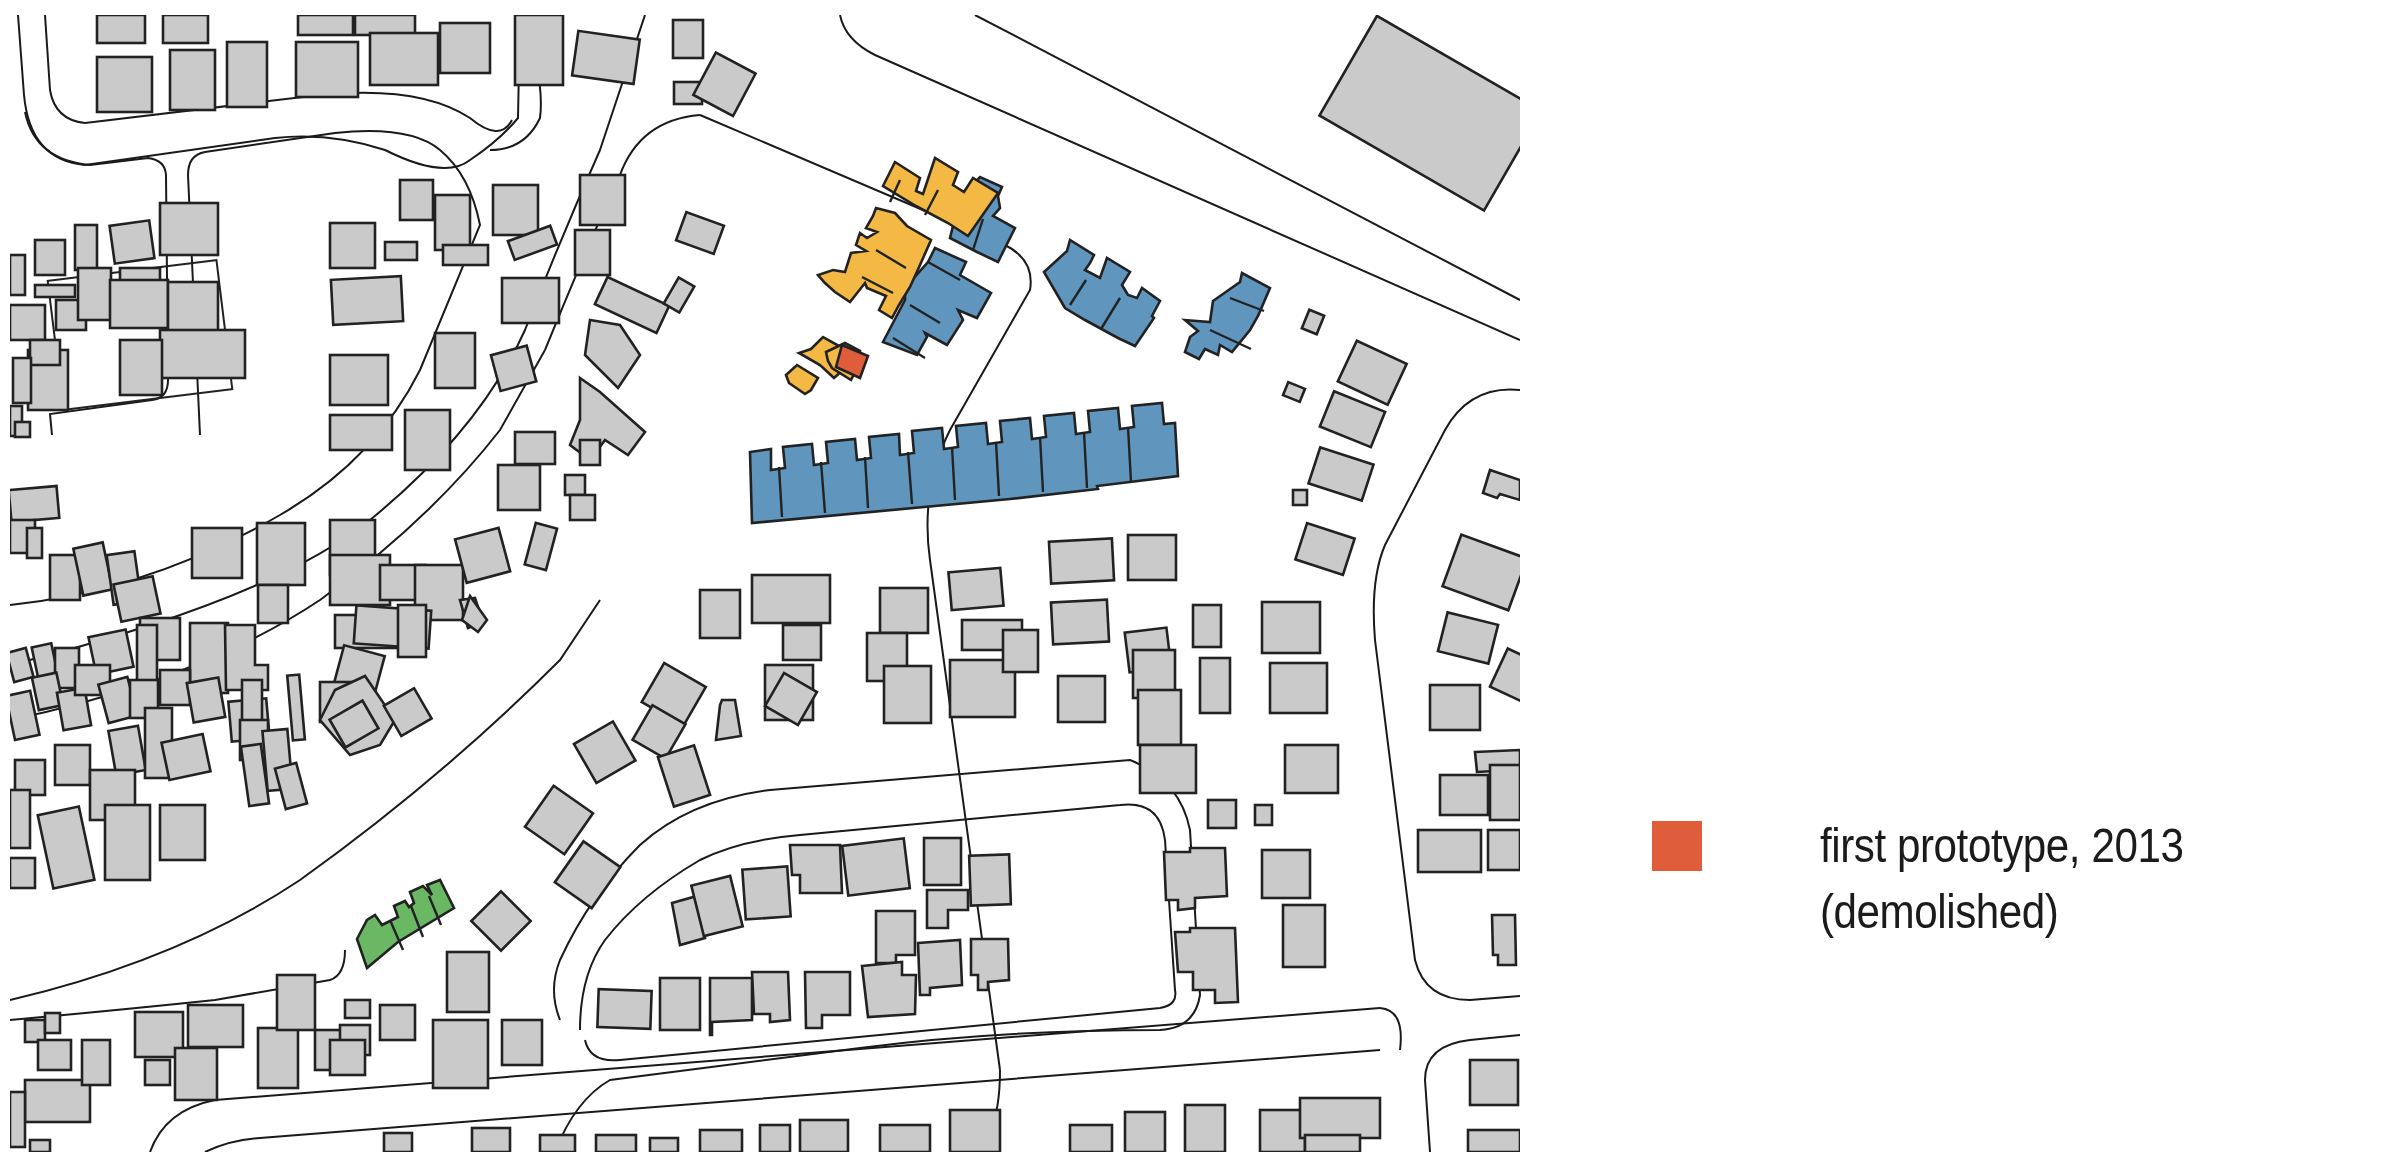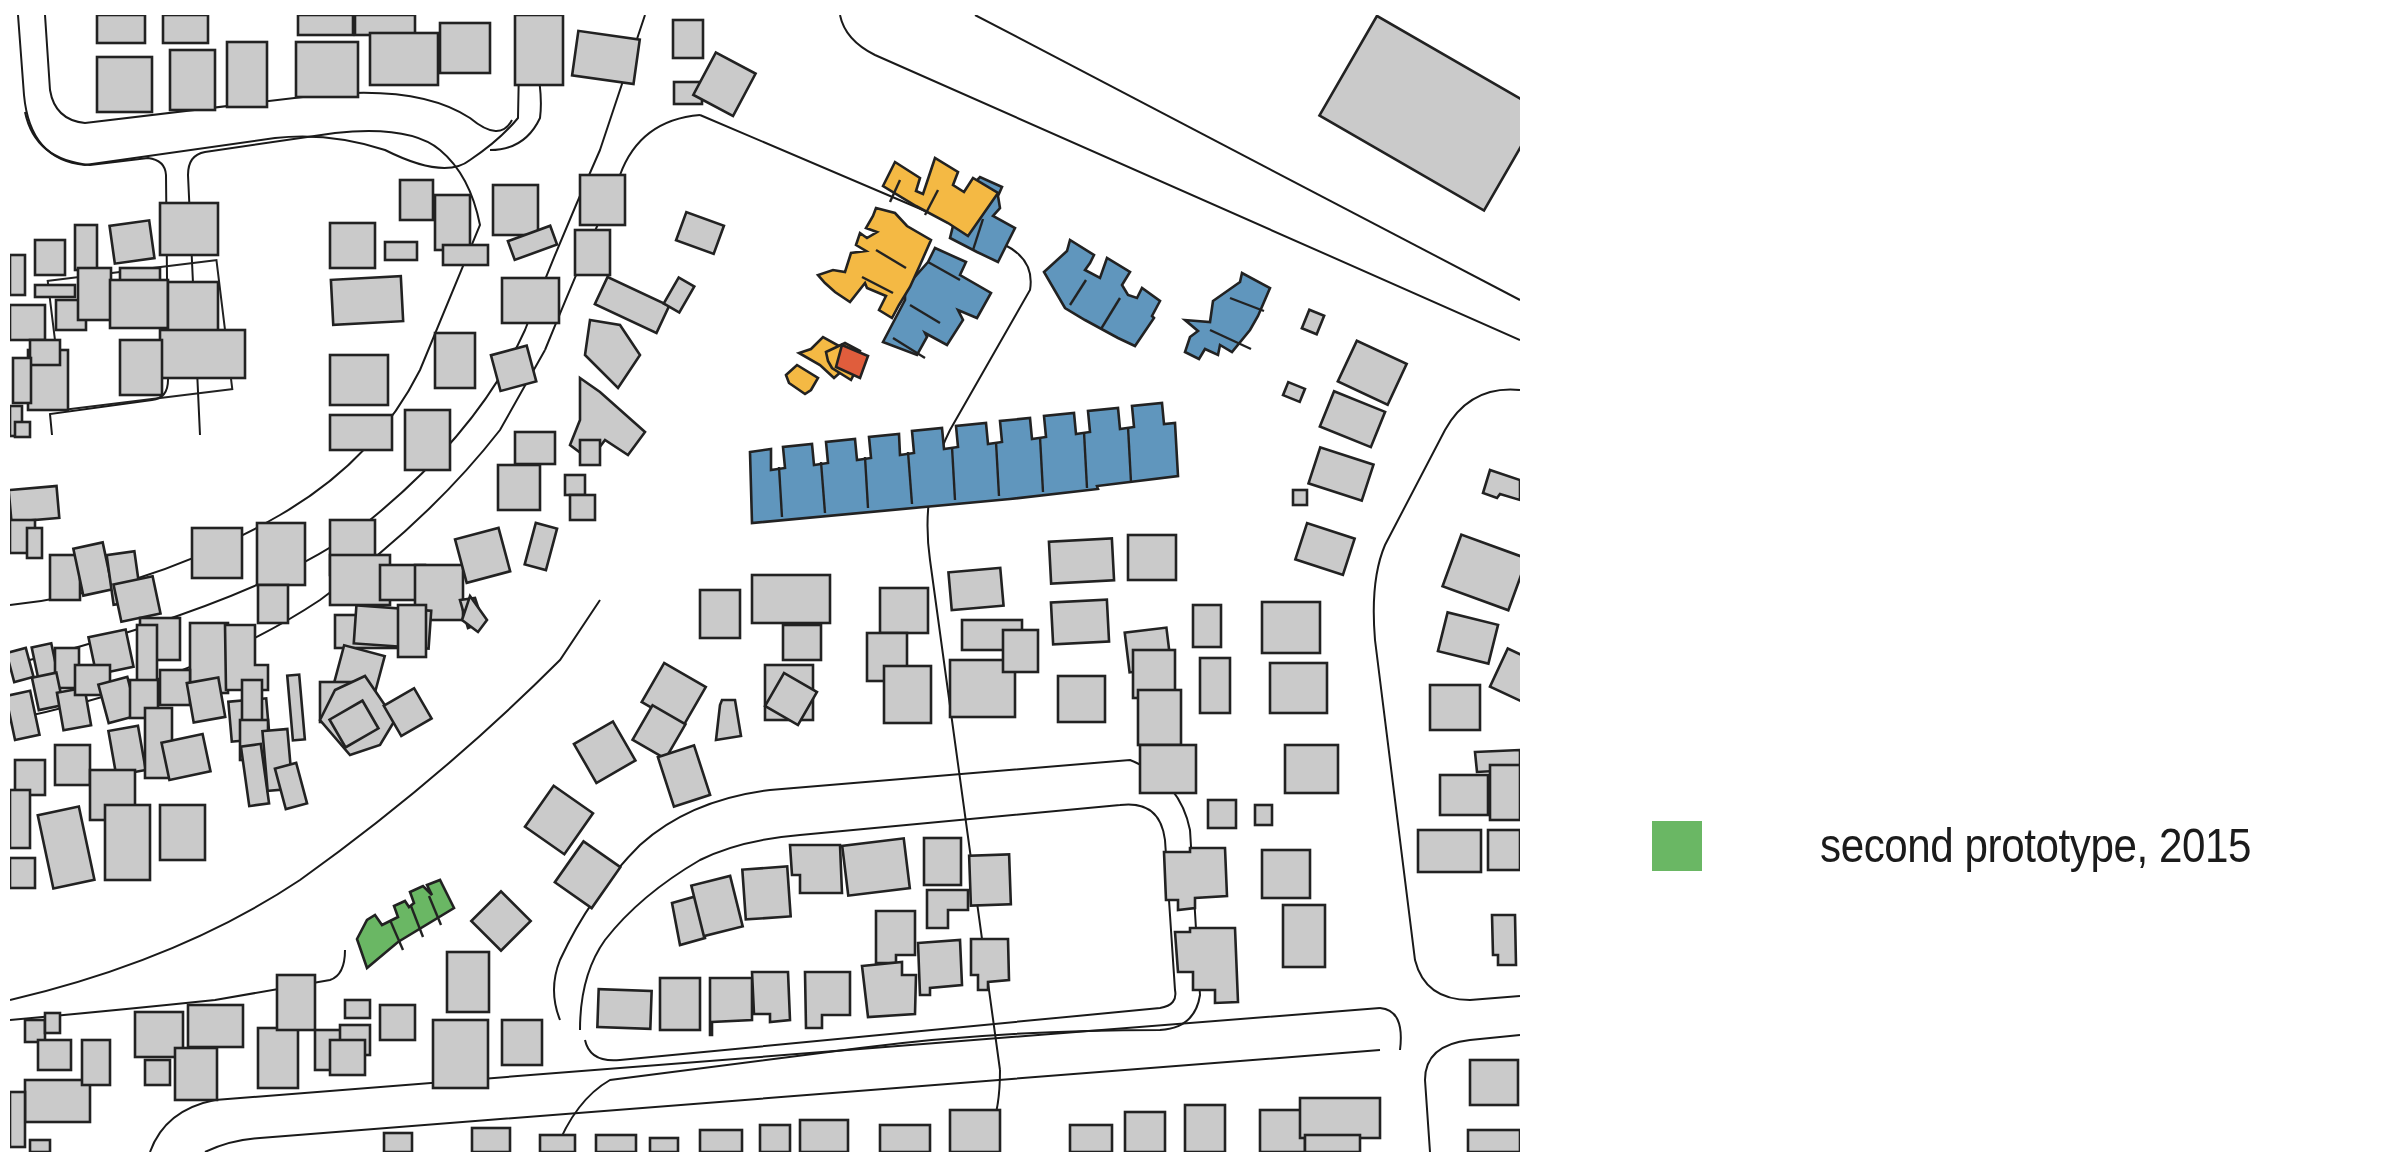--- a/index.html
+++ b/index.html
@@ -363,16 +363,19 @@
       <polygon class="b-green" points="357,939 367,920 375,915 382,925 398,917 394,906 405,901 409,907 414,903 410,892 423,886 432,895 427,885 440,880 454,908 398,942 367,968"></polygon>
       <line x1="390" y1="920" x2="403" y2="950" stroke="#222" stroke-width="2.4"></line>
       <line x1="411" y1="906" x2="423" y2="937" stroke="#222" stroke-width="2.4"></line>
       <line x1="429" y1="896" x2="441" y2="925" stroke="#222" stroke-width="2.4"></line>
     </g>
   </g>
 </svg>
 
 <div class="legend">
   <div class="legend-item">
-    <div class="swatch" style="background:#6ab764"></div>
-    <div class="legend-label">second prototype, 2015</div>
+    <div class="swatch" style="background:#e05d3c"></div>
+    <div class="legend-label">
+      <div>first prototype, 2013</div>
+      <div>(demolished)</div>
+    </div>
   </div>
 </div>
 
 </body></html>

